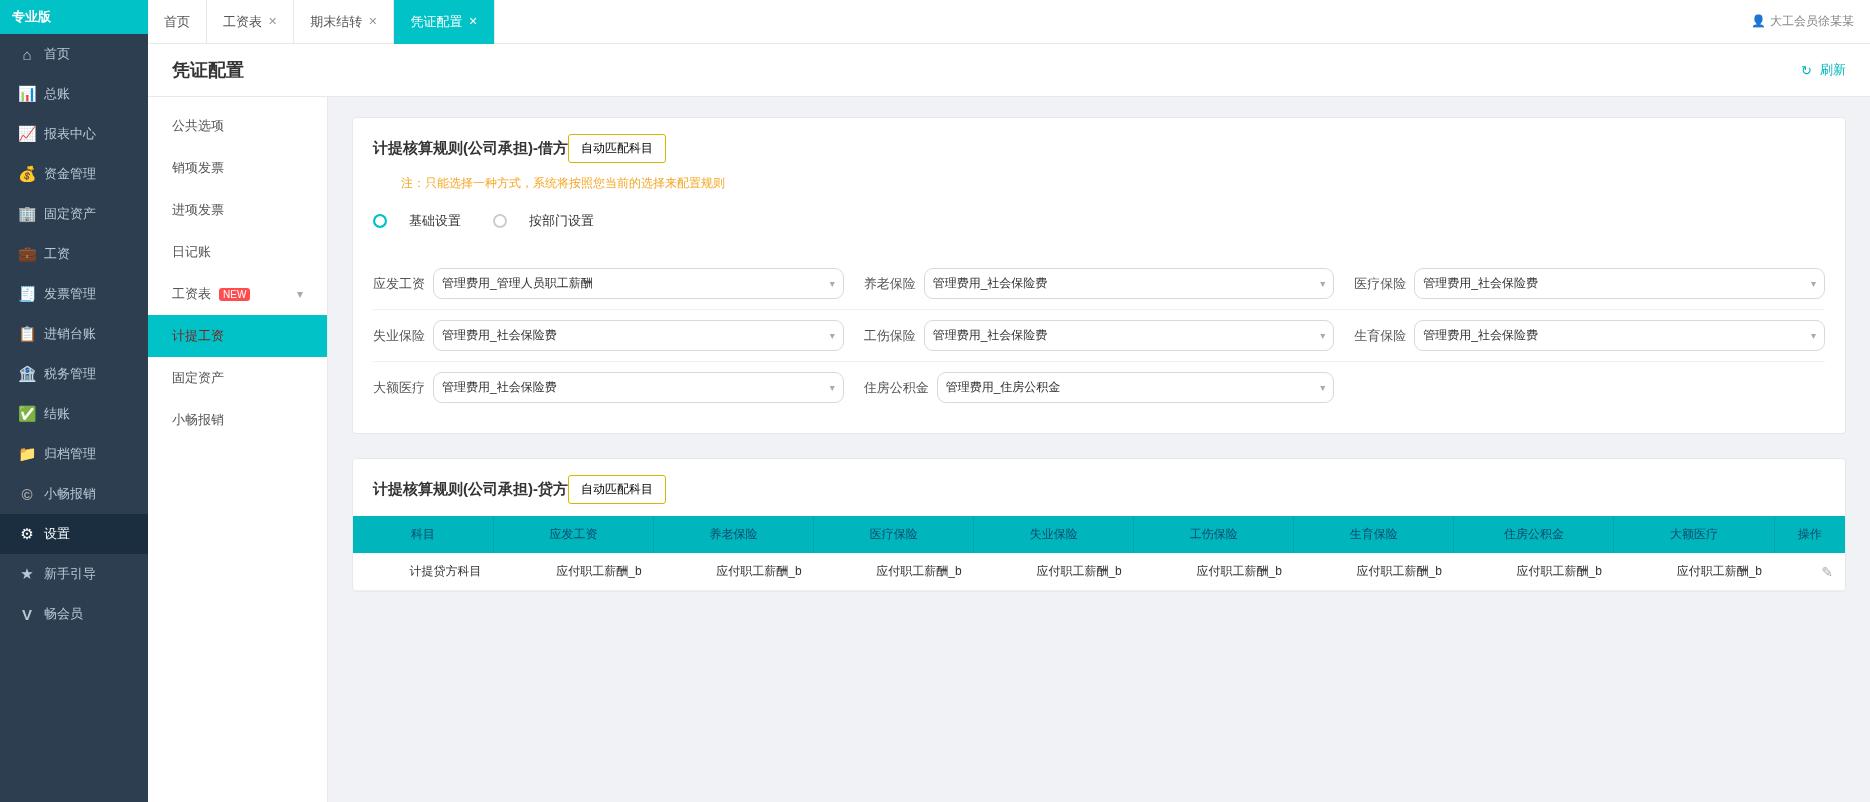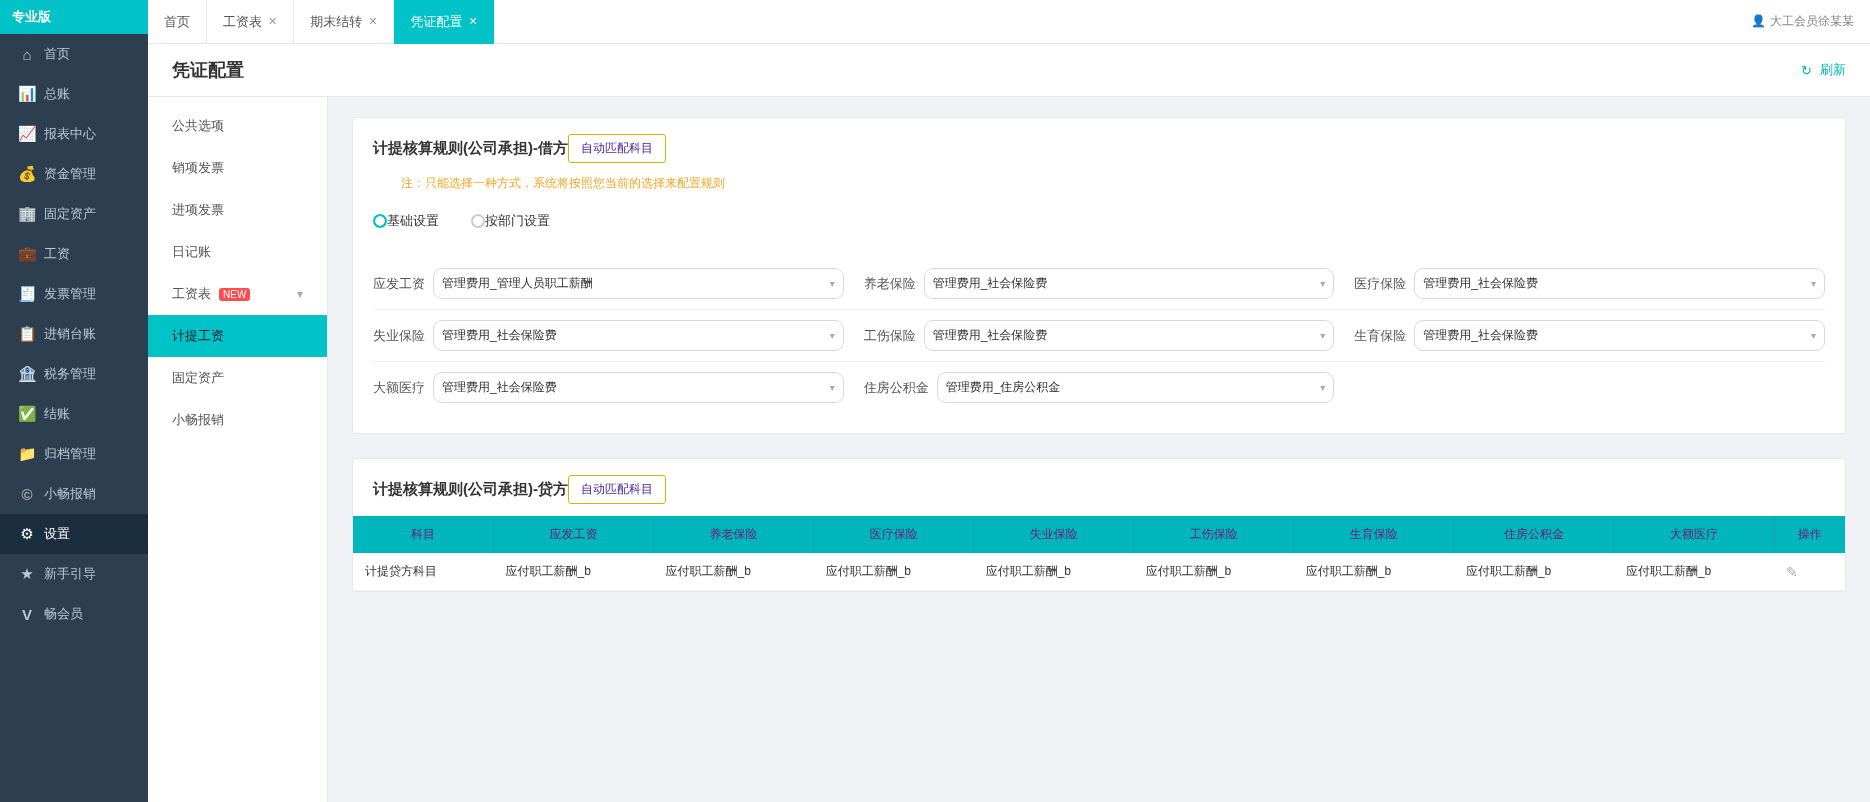--- a/index.html
+++ b/index.html
@@ -138,21 +138,21 @@
       color: #555;
       cursor: pointer;
       font-size: 13px;
       position: relative;
       display: flex;
       align-items: center;
       justify-content: space-between;
     }
     .left-nav-item.active {
       background: #00c2c7;
-      color: #0f172a;
+      color: #7f1d1d;
       font-weight: 500;
     }
     .new-badge {
       background: #ff4d4f;
       color: #fff;
       font-size: 10px;
       padding: 1px 4px;
       border-radius: 3px;
       margin-left: 4px;
     }
@@ -187,39 +187,39 @@
       font-size: 12px;
       padding: 0 20px 12px 20px;
       margin-left: 28px;
     }
     .section-body {
       padding: 12px 20px 20px 20px;
     }
 
     .auto-match-btn {
       border: 1px solid #d4b800;
-      color: #4c1d95;
+      color: #000000;
       background: #fff;
       padding: 5px 12px;
       border-radius: 3px;
       cursor: pointer;
       font-size: 12px;
     }
 
     
     .radio-group {
       display: flex;
       align-items: center;
       gap: 32px;
       padding: 8px 20px 16px 20px;
     }
     .radio-item {
       display: flex;
       align-items: center;
-      gap: 0;
+      gap: 22px;
       cursor: pointer;
       font-size: 13px;
       color: #333;
       justify-content: space-between;
     }
     .radio-circle {
       width: 14px;
       height: 14px;
       border-radius: 50%;
       border: 2px solid #ccc;
@@ -289,30 +289,30 @@
     }
 
     
     .data-table {
       width: 100%;
       border-collapse: collapse;
       font-size: 12px;
     }
     .data-table th {
       background: #00b5bb;
-      color: #701a75;
+      color: #0c4a6e;
       padding: 10px 12px;
       text-align: center;
       font-weight: 500;
       border-right: 1px solid #00a8ae;
     }
     .data-table th:last-child { border-right: none; }
     .data-table td {
       padding: 10px 12px;
-      text-align: left;
+      text-align: right;
       border-bottom: 1px solid #f0f0f0;
       color: #333;
       font-size: 12px;
       margin-top: 41px;
     }
 
     .edit-icon {
       color: #aaa;
       cursor: pointer;
       font-size: 14px;

